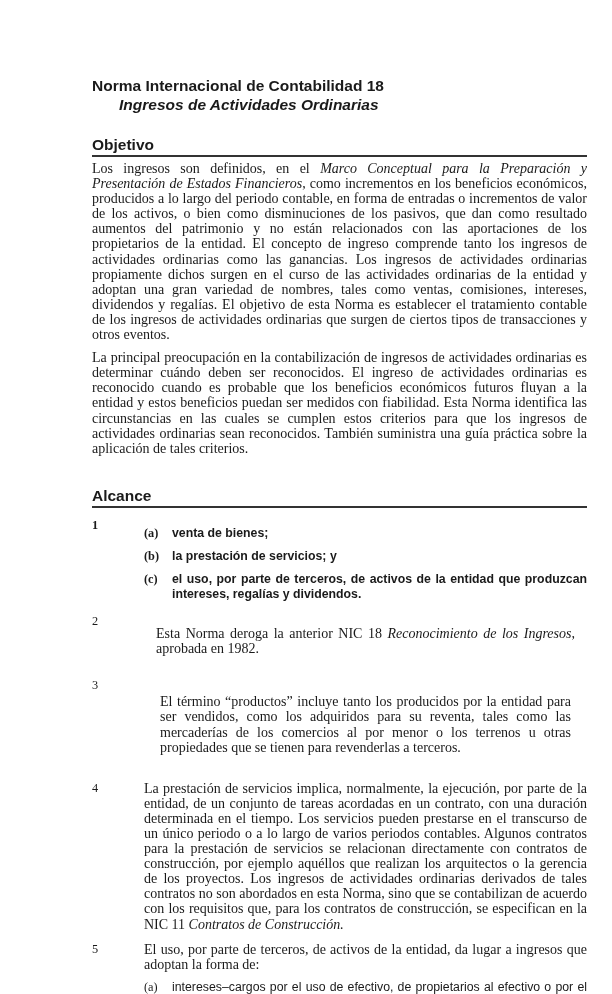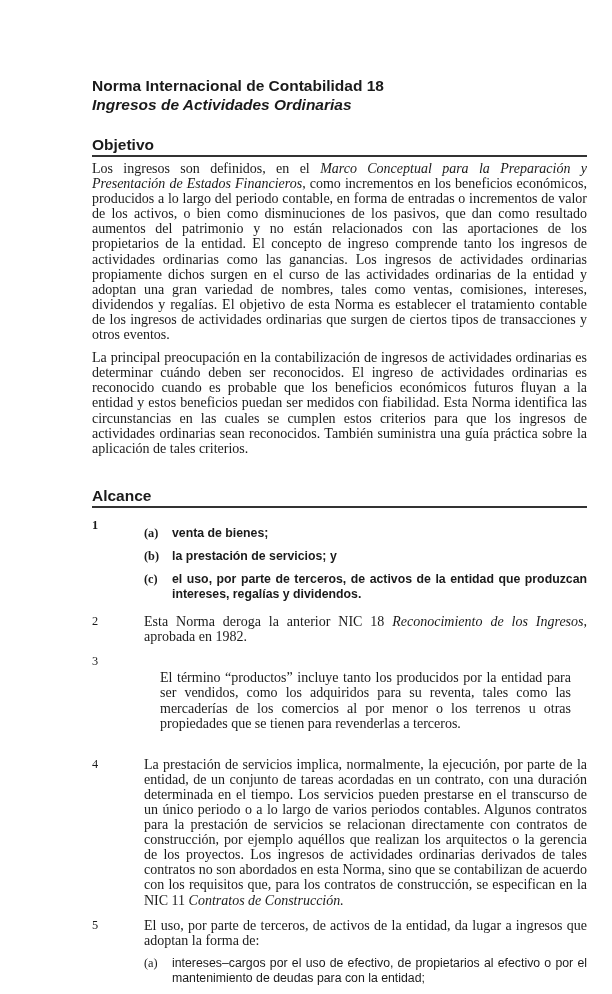--- a/index.html
+++ b/index.html
@@ -1,20 +1,20 @@
 <!DOCTYPE html>
 <html><head>
 <meta charset="utf-8">
 <style>
   html, body { margin: 0; padding: 0; background: #ffffff; }
   body { width: 612px; height: 994px; position: relative; overflow: hidden; color: #1a1a1a; }
   .page { position: absolute; left: 92px; top: 76px; width: 495px; }
   .title-block { margin-bottom: 22px; }
   .title { font-family: "Liberation Sans", sans-serif; font-weight: bold; font-size: 15.5px; line-height: 19px; margin: 0; }
-  .title.italic { font-style: italic; }
+  .title.italic { font-style: italic; margin-left: 27px; }
   .section-head { font-family: "Liberation Sans", sans-serif; font-weight: bold; font-size: 15.5px; line-height: 18px; border-bottom: 2px solid #333; padding-bottom: 1px; margin: 0 0 4px 0; }
   .body-text { font-family: "Liberation Serif", serif; font-size: 14px; line-height: 15.1px; text-align: justify; margin: 0 0 8px 0; }
   .body-text i { font-style: italic; }
   .objective { margin-bottom: 31px; }
   .para { display: flex; margin-top: 10px; }
   .para-num { width: 52px; flex: none; font-family: "Liberation Serif", serif; font-size: 12.3px; line-height: 15.1px; }
   .para-body { flex: 1; }
   .para-body p { margin: 0; }
   .bold { font-weight: bold; }
   .sub { display: flex; margin-top: 8px; }
@@ -54,21 +54,21 @@
         <div class="sub bold">
           <div class="sub-label">(c)</div>
           <div class="sub-text">el uso, por parte de terceros, de activos de la entidad que produzcan intereses, regalías y dividendos.</div>
         </div>
       </div>
     </div>
 
     <div class="para" style="margin-top:12px">
       <div class="para-num">2</div>
       <div class="para-body">
-        <p class="body-text" style="margin:0"><span>Esta Norma deroga la anterior NIC 18 </span><i>Reconocimiento de los Ingresos</i><span>, aprobada en 1982.</span></p>
+        <p class="body-text" style="margin:12px"><span>Esta Norma deroga la anterior NIC 18 </span><i>Reconocimiento de los Ingresos</i><span>, aprobada en 1982.</span></p>
       </div>
     </div>
 
     <div class="para">
       <div class="para-num">3</div>
       <div class="para-body">
         <p class="body-text" style="margin:16px">El término “productos” incluye tanto los producidos por la entidad para ser vendidos, como los adquiridos para su reventa, tales como las mercaderías de los comercios al por menor o los terrenos u otras propiedades que se tienen para revenderlas a terceros.</p>
       </div>
     </div>
 

